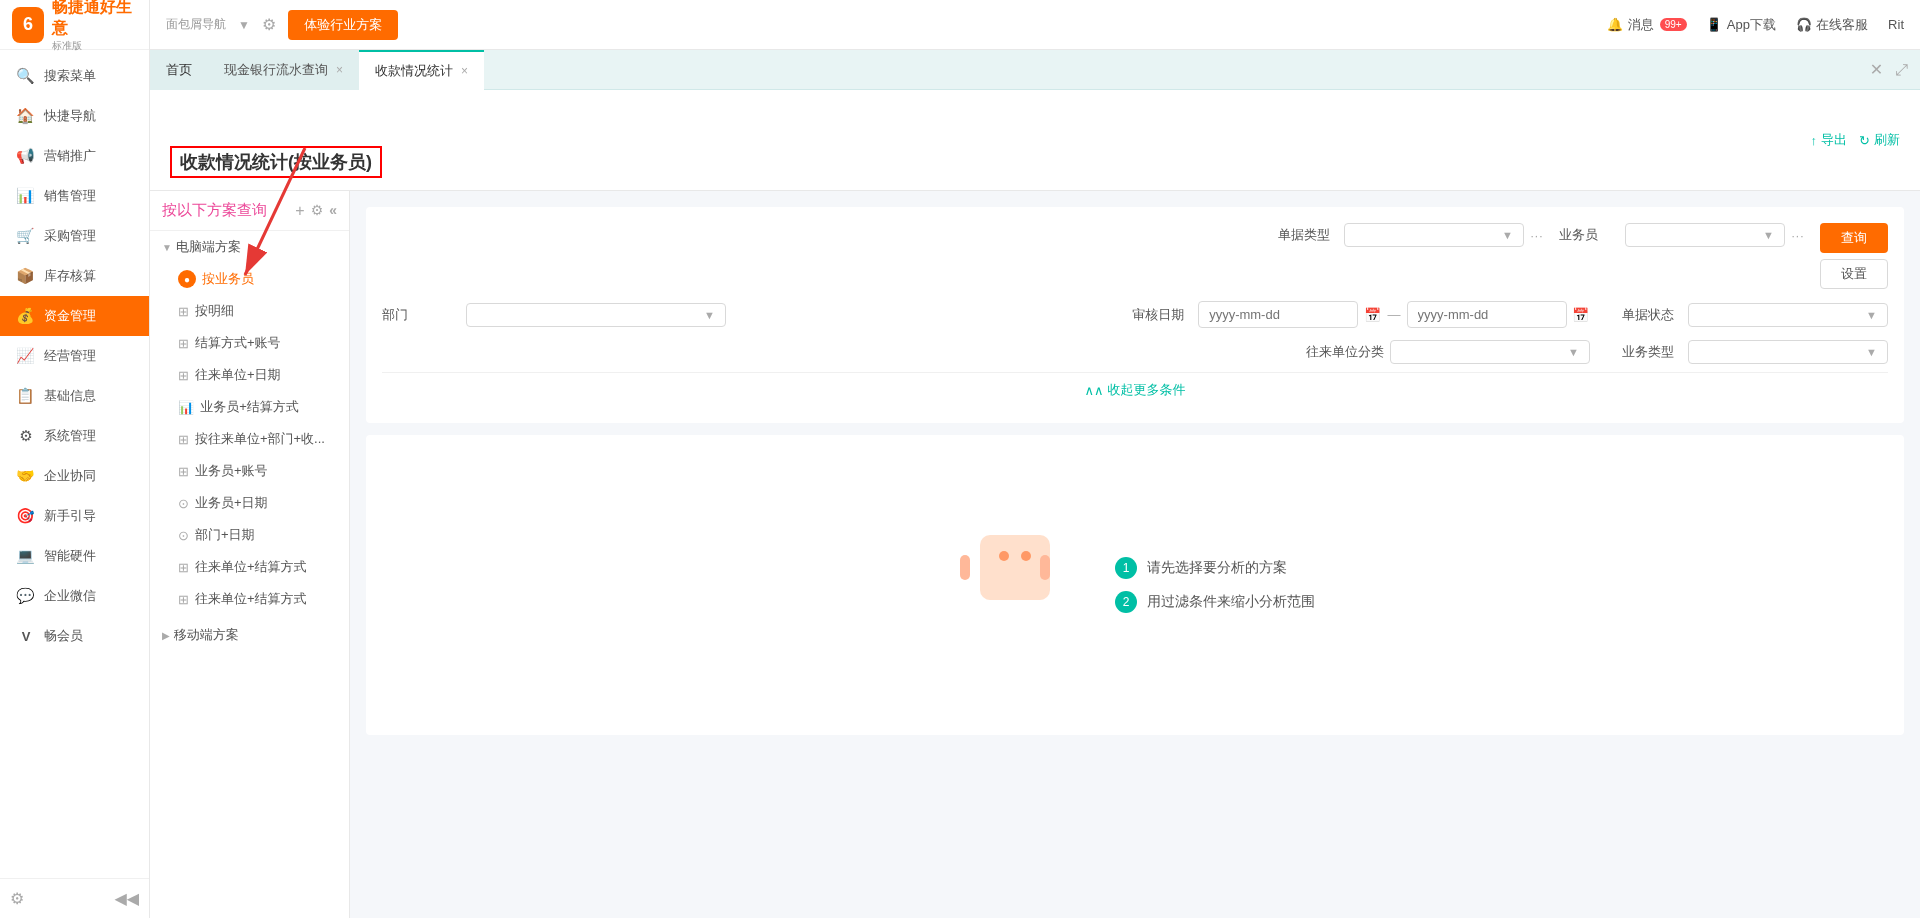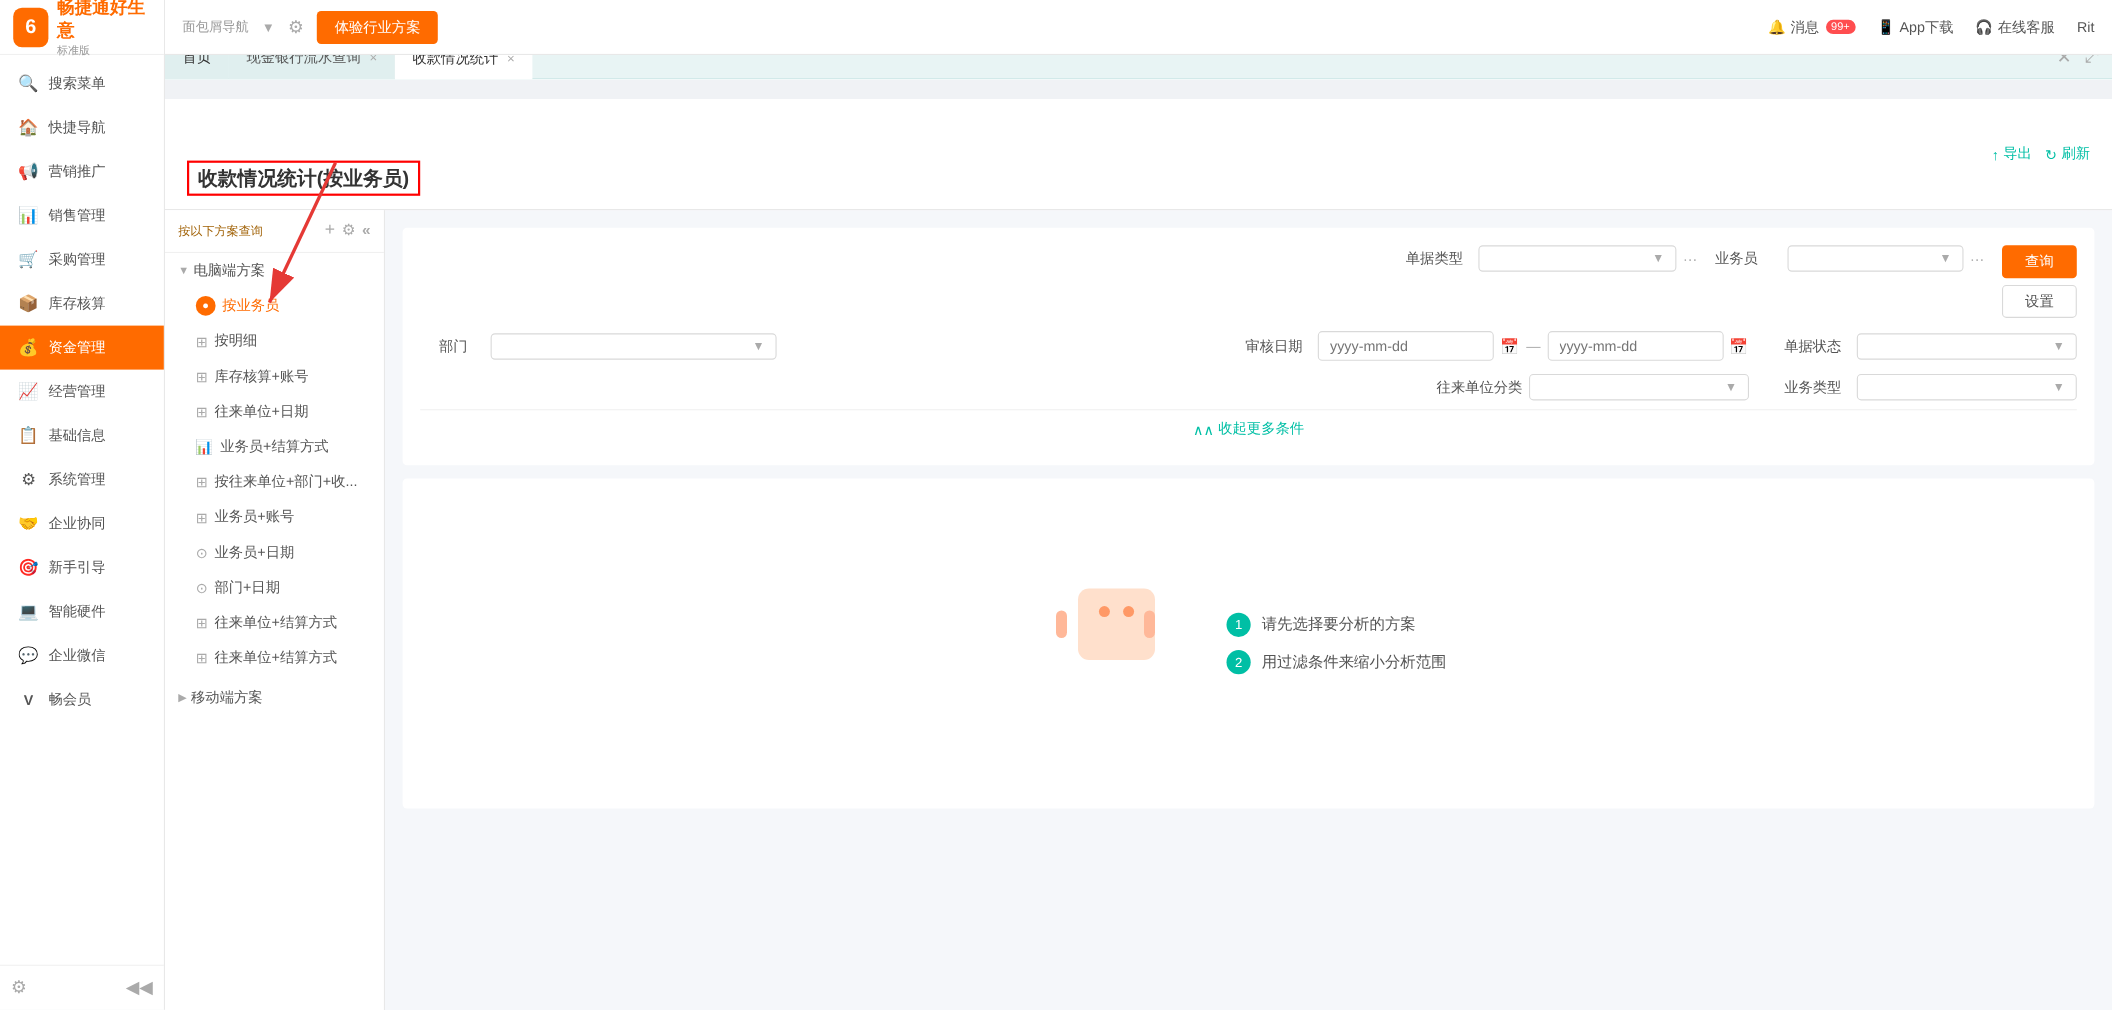--- a/index.html
+++ b/index.html
@@ -51,21 +51,21 @@
     }
     .header-right { display: flex; align-items: center; gap: 20px; }
     .header-right-item { display: flex; align-items: center; gap: 4px; color: #555; cursor: pointer; font-size: 13px; }
     .notif-badge {
       background: #ff4d4f; color: white; border-radius: 10px;
       font-size: 10px; padding: 1px 5px; margin-left: 2px;
     }
 
     
     .tabs-bar {
-      position: fixed; left: 150px; top: 32px; right: 0; height: 40px;
+      position: fixed; left: 150px; top: 50px; right: 0; height: 40px;
       background: #e8f4f4; display: flex; align-items: center;
       border-bottom: 1px solid #d0e8e8; z-index: 99;
     }
     .tab {
       height: 40px; padding: 0 16px; display: flex; align-items: center;
       cursor: pointer; font-size: 13px; color: #555; position: relative;
       background: #e0efef;
     }
     .tab.home { background: #e0efef; color: #333; }
     .tab.active { background: #fff; color: #333; border-top: 2px solid #00bfa5; }
@@ -319,21 +319,21 @@
         <span>↻</span>
         <span>刷新</span>
       </div>
     </div>
   </div>
 
   <div class="main-layout">
 
     <div class="left-panel">
       <div class="left-panel-header">
-        <span style="font-size:11px;color:#a16207;">按以下方案查询</span>
+        <span style="font-size:15px;color:#ec4899;">按以下方案查询</span>
         <div class="left-panel-actions">
           <span class="left-panel-action" style="font-size:16px;color:#aaa;">+</span>
           <span class="left-panel-action">⚙</span>
           <span class="left-panel-action" style="font-weight:bold;">«</span>
         </div>
       </div>
 
       <div class="tree-parent">
         <span style="color:#aaa;font-size:10px;">▼</span>
         <span>电脑端方案</span>
@@ -342,21 +342,21 @@
         <div class="tree-item active">
           <span style="width:18px;height:18px;border-radius:50%;background:#ff6b00;display:flex;align-items:center;justify-content:center;color:white;font-size:10px;flex-shrink:0;">●</span>
           <span>按业务员</span>
         </div>
         <div class="tree-item">
           <span class="item-icon-small">⊞</span>
           <span>按明细</span>
         </div>
         <div class="tree-item">
           <span class="item-icon-small">⊞</span>
-          <span>库存核算+账号</span>
+          <span>结算方式+账号</span>
         </div>
         <div class="tree-item">
           <span class="item-icon-small">⊞</span>
           <span>往来单位+日期</span>
         </div>
         <div class="tree-item">
           <span class="item-icon-small">📊</span>
           <span>业务员+结算方式</span>
         </div>
         <div class="tree-item">
@@ -416,21 +416,21 @@
             <span style="color:#aaa;cursor:pointer;">···</span>
           </div>
 
           <div style="display:flex;flex-direction:column;gap:6px;">
             <button class="query-btn">查询</button>
             <button class="settings-btn">设置</button>
           </div>
         </div>
 
         <div style="display:flex;align-items:center;gap:16px;margin-bottom:12px;">
-          <div style="display:flex;align-items:center;gap:4px;text-align:center;">
+          <div style="display:flex;align-items:center;gap:24px;">
             <span class="filter-label">部门</span>
             <div class="select-field" style="min-width:260px;">
               <span style="color:#bbb;"></span>
               <span class="chevron">▼</span>
             </div>
           </div>
           <div style="flex:1;"></div>
           <div style="display:flex;align-items:center;gap:6px;">
             <span class="filter-label">审核日期</span>
             <input class="input-field" style="width: 130px;" placeholder="yyyy-mm-dd">

